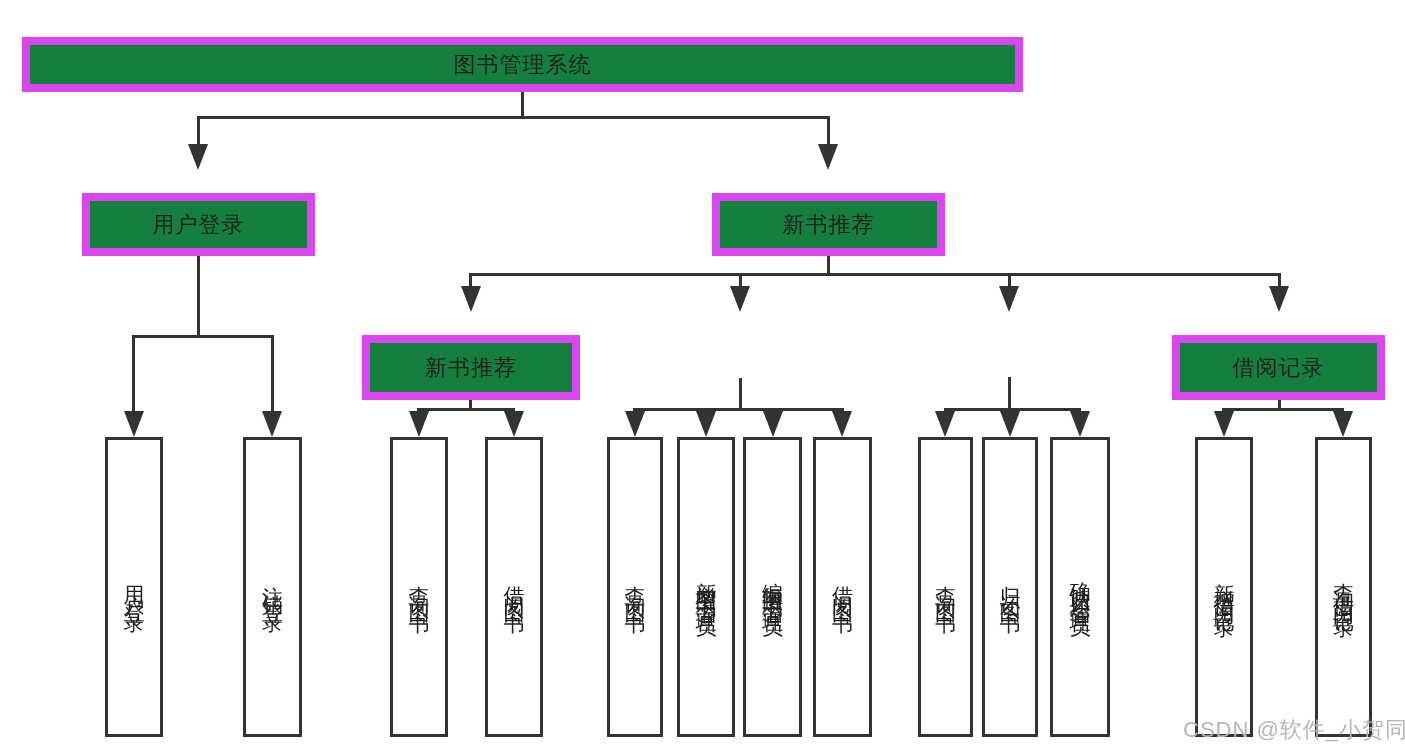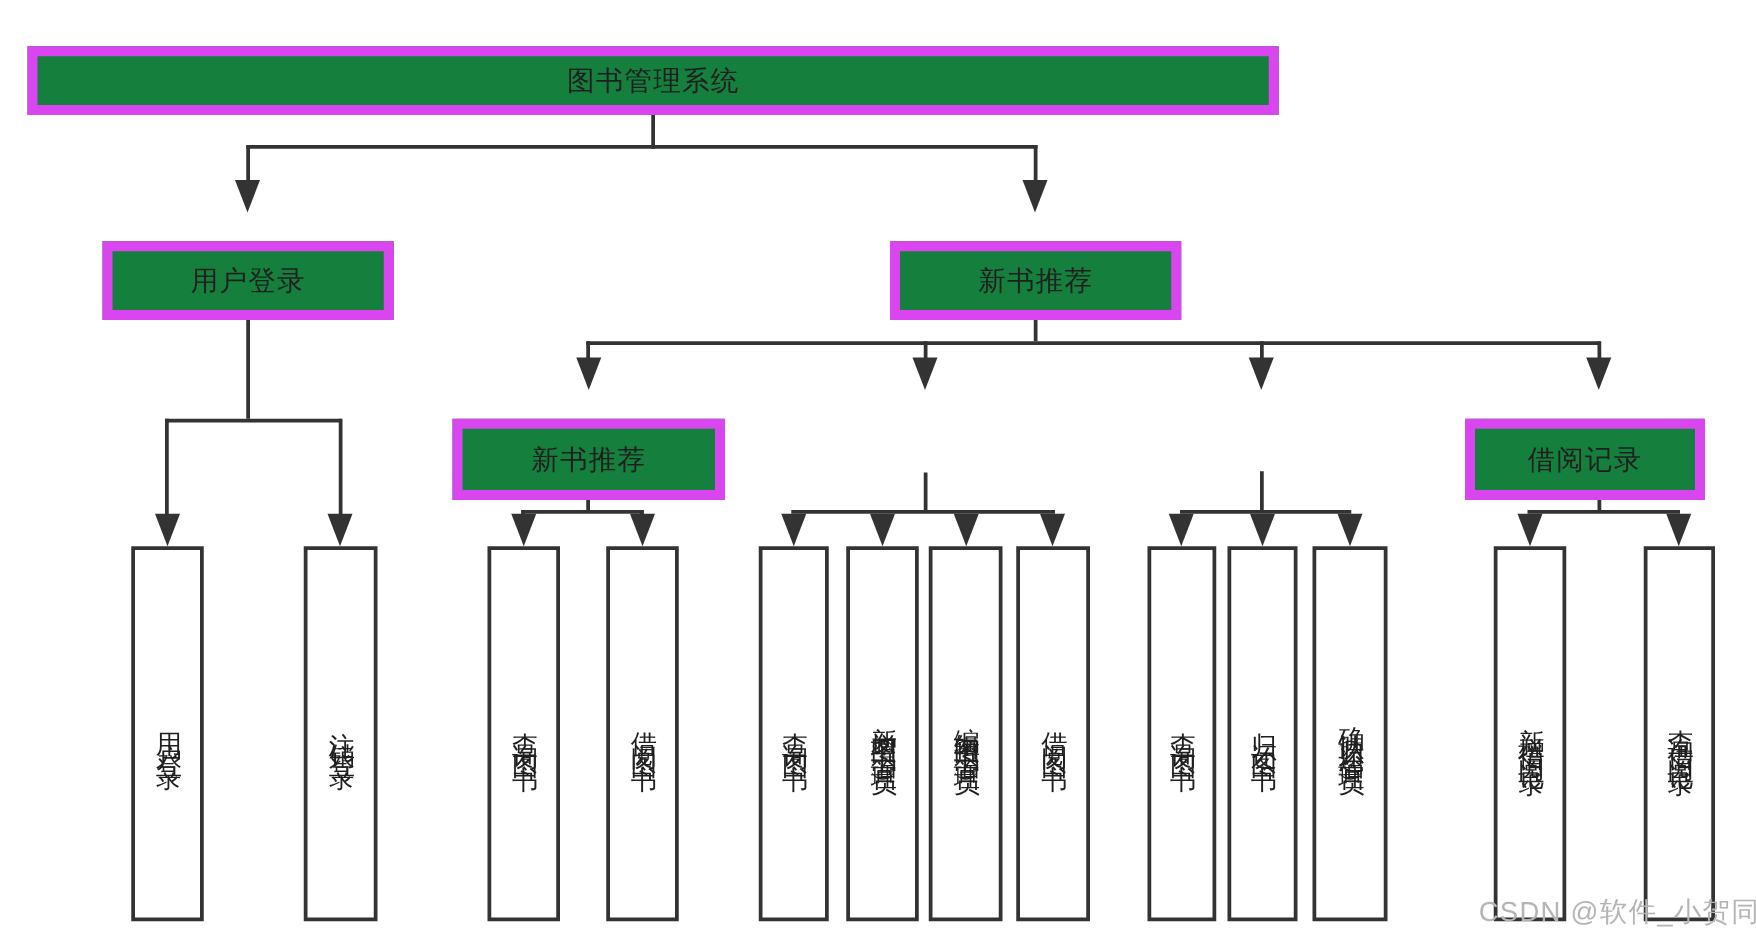--- a/index.html
+++ b/index.html
@@ -83,21 +83,21 @@
   <div class="node" style="left:712px; top:170px; width:233px; height:63px;">
     <span>新书推荐</span>
   </div>
 
   <div class="node" style="left:362px; top:312px; width:218px; height:65px;">
     <span>新书推荐</span>
   </div>
 
 
 
-  <div class="node" style="left:1172px; top:312px; width:192px; height:65px;">
+  <div class="node" style="left:1172px; top:312px; width:213px; height:65px;">
     <span>借阅记录</span>
   </div>
 
   <div class="leaf" style="left:105px; width:58px;">
     <span class="vtxt">用户登录</span>
   </div>
   <div class="leaf" style="left:243px; width:59px;">
     <span class="vtxt">注销登录</span>
   </div>
 

